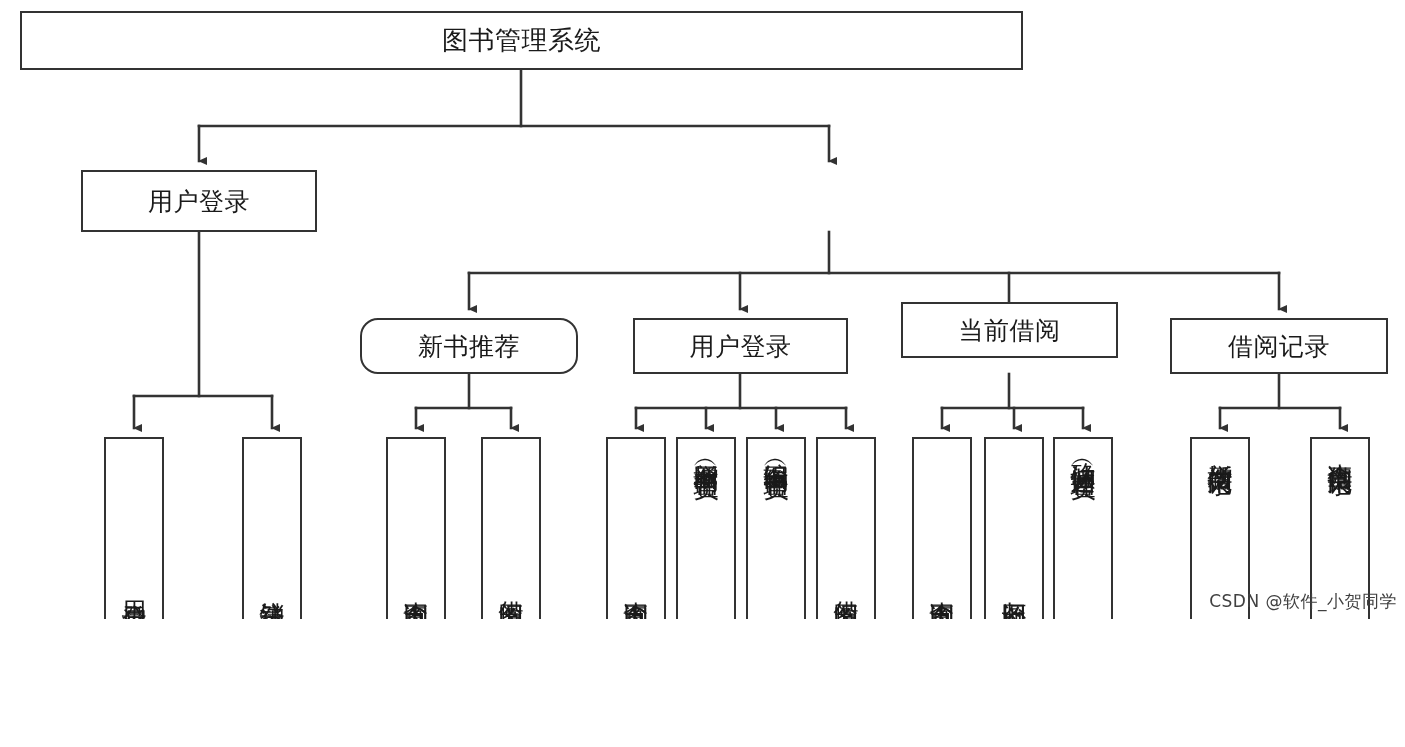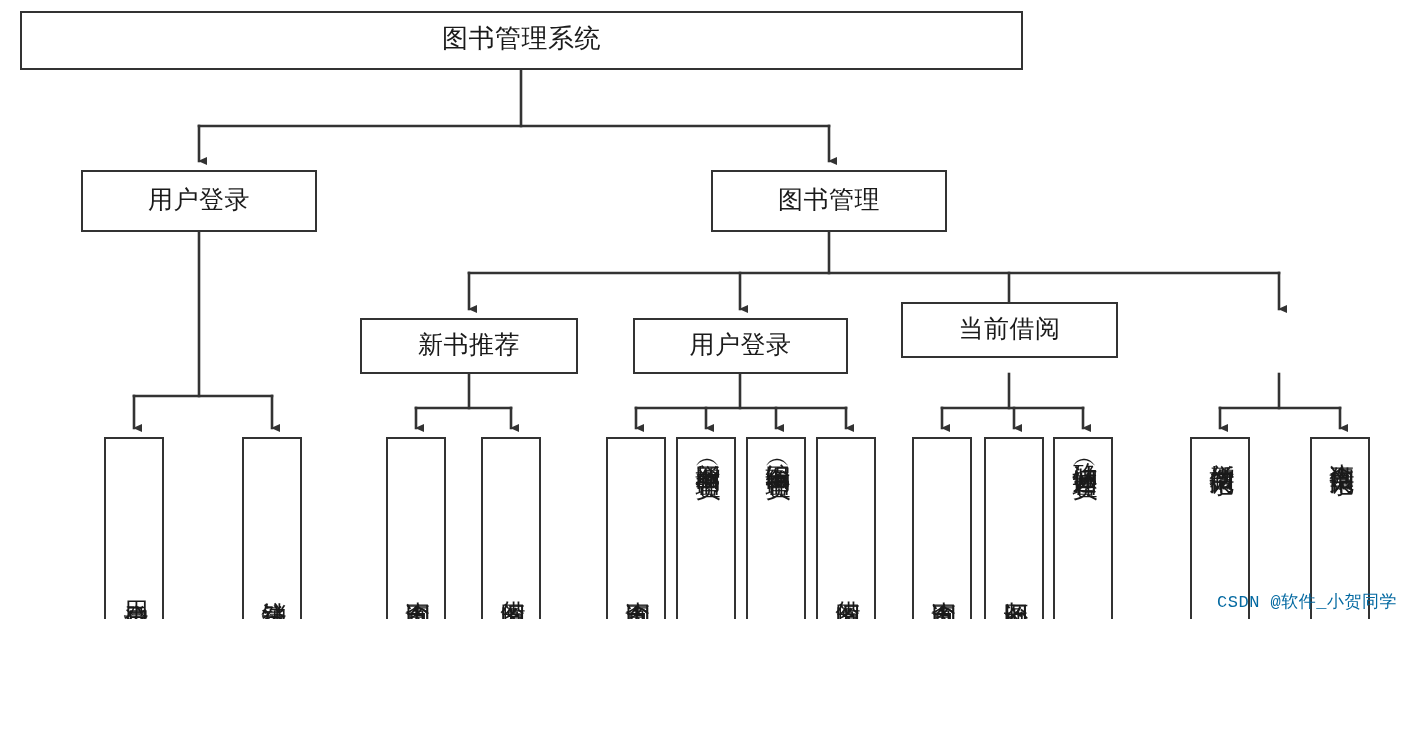--- a/index.html
+++ b/index.html
@@ -10,21 +10,20 @@
   }
   body {
     font-family: "DejaVu Sans", "Liberation Sans", sans-serif;
   }
   #diagram-root {
     position: relative;
     width: 1405px;
     height: 619px;
     background: #ffffff;
     overflow: hidden;
-    font-family: Liberation Mono, monospace;
   }
   svg.connectors {
     position: absolute;
     left: 0;
     top: 0;
     width: 1405px;
     height: 747px;
     pointer-events: none;
   }
   .node {
@@ -68,21 +67,21 @@
   
   .node.vert.short {
     align-items: center;
     padding-top: 0;
   }
   .watermark {
     position: absolute;
     right: 8px;
     bottom: 6px;
     font-size: 17px;
-    color: #0369a1;
+    color: #404040;
     white-space: nowrap;
     letter-spacing: 0.5px;
   }
 </style>
 </head>
 <body>
 
 <div id="diagram-root">
 
   <svg class="connectors" viewBox="0 0 1405 747" xmlns="http://www.w3.org/2000/svg">
@@ -135,33 +134,33 @@
     </g>
   </svg>
 
   <div class="node horiz root" style="left:20px; top:11px; width:1003px; height:59px;">
     <span class="label">图书管理系统</span>
   </div>
 
   <div class="node horiz" style="left:81px; top:170px; width:236px; height:62px;">
     <span class="label">用户登录</span>
   </div>
-  <div class="node horiz" style="left:711px; top:170px; width:236px; height:62px;">
-    <span class="label">图书管理</span>
-  </div>
-
-  <div class="node horiz" style="left:360px; top:318px; width:218px; height:56px;">
+
+  <div class="node horiz" style="left:360px; top:318px; width:218px; height:56px;border-radius:18px;">
     <span class="label">新书推荐</span>
   </div>
   <div class="node horiz" style="left:633px; top:318px; width:215px; height:56px;">
     <span class="label">用户登录</span>
   </div>
   <div class="node horiz" style="left:901px; top:302px; width:217px; height:56px;">
     <span class="label">当前借阅</span>
   </div>
+  <div class="node horiz" style="left:1170px; top:318px; width:218px; height:56px;">
+    <span class="label">借阅记录</span>
+  </div>
 
   <div class="node vert short" style="left:104px; top:437px; width:60px; height:296px;">
     <span class="label">用户登录</span>
   </div>
   <div class="node vert short" style="left:242px; top:437px; width:60px; height:296px;">
     <span class="label">注销登录</span>
   </div>
   <div class="node vert short" style="left:386px; top:437px; width:60px; height:296px;">
     <span class="label">查询图书</span>
   </div>

